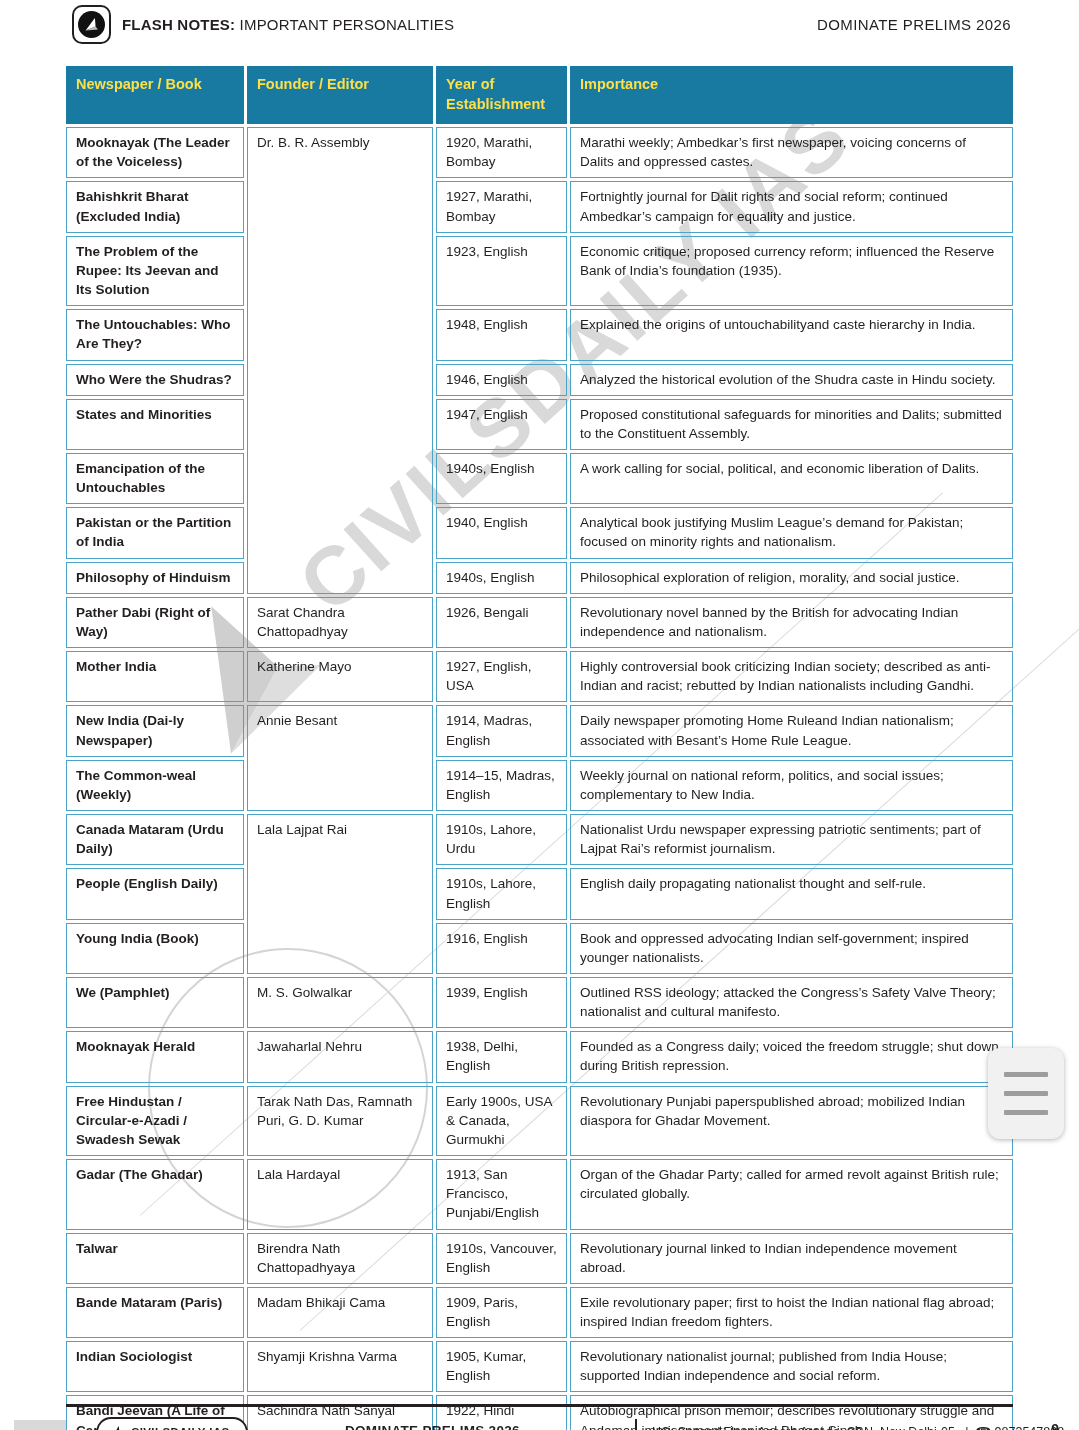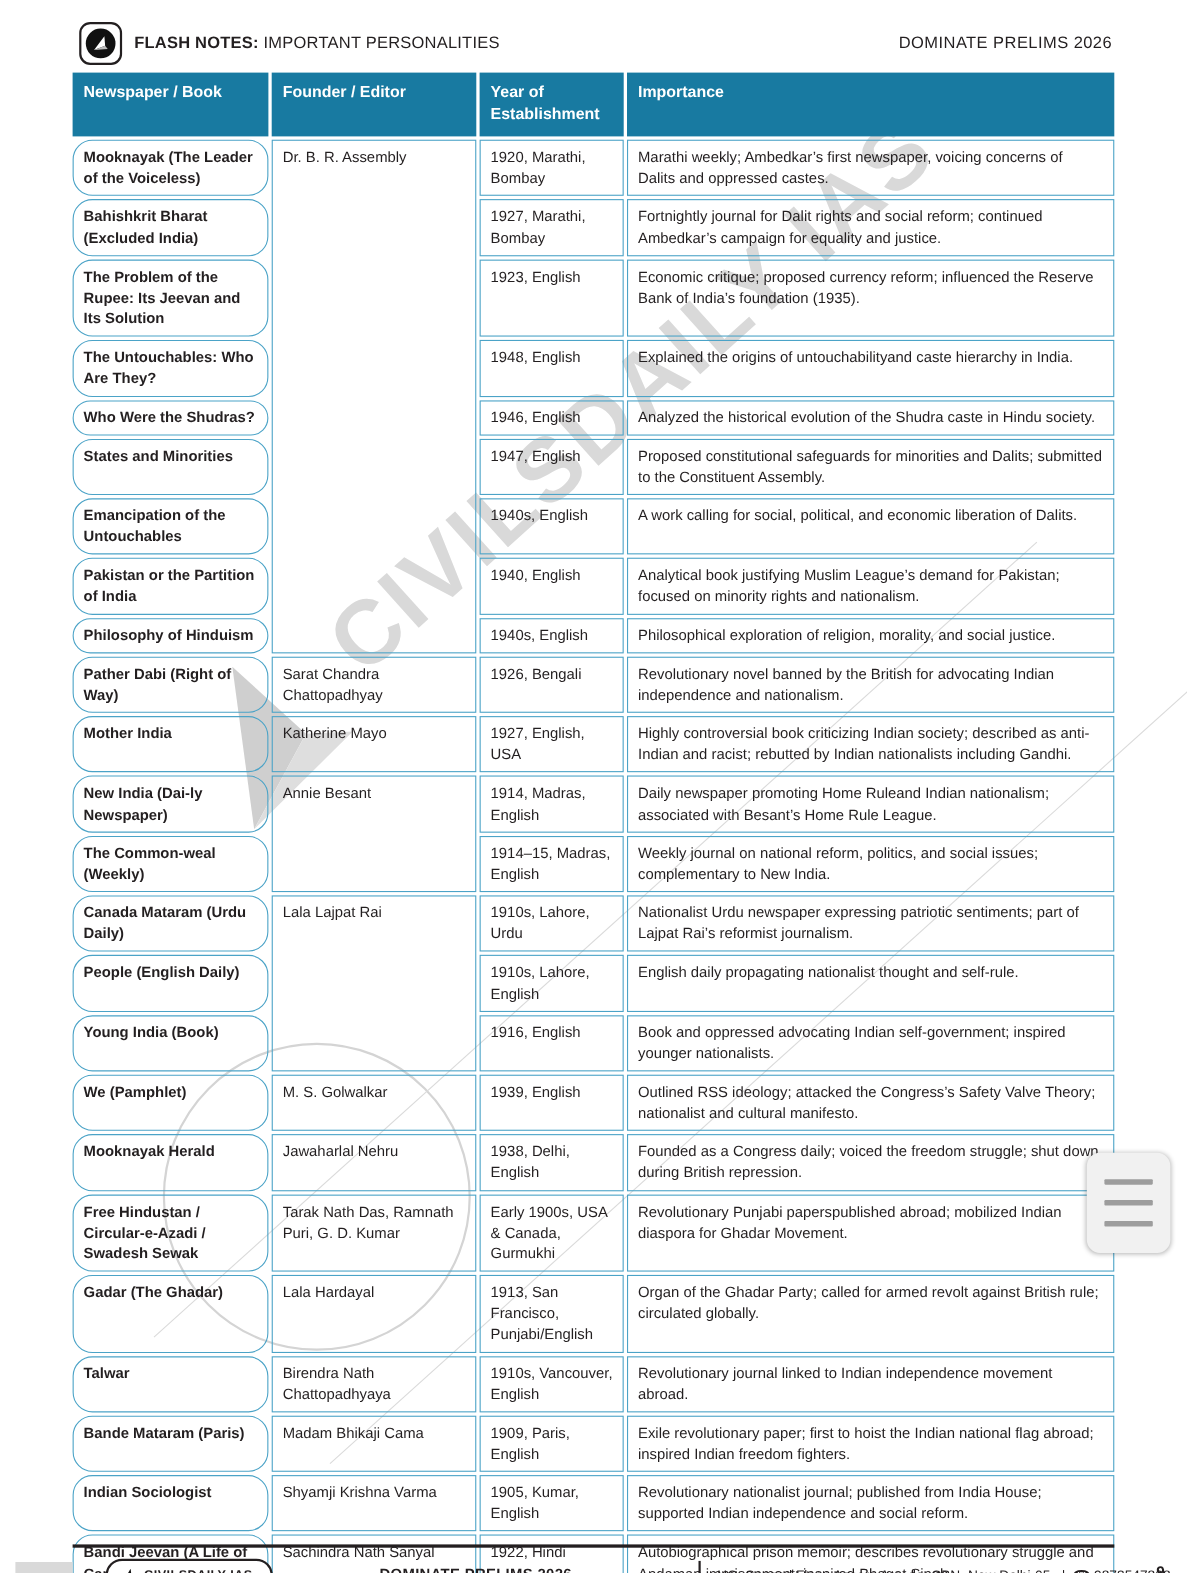--- a/index.html
+++ b/index.html
@@ -7,21 +7,21 @@
   body {
     position: relative;
     overflow: hidden;
     background: #ffffff;
     font-family: "Liberation Sans", "DejaVu Sans", sans-serif;
     color: #231f20;
   }
 
   
   .page-header {
-    position: absolute; top: 15px; left: 0; right: 0; height: 52px; z-index: 3;
+    position: absolute; top: 0; left: 0; right: 0; height: 52px; z-index: 3;
   }
   .brand-logo {
     position: absolute; left: 72px; top: 5px;
     width: 39px; height: 39px;
     border: 2px solid #231f20; border-radius: 10px;
     display: flex; align-items: center; justify-content: center;
     background: #fff;
   }
   .brand-logo .logo-circle {
     width: 27px; height: 27px; border-radius: 50%;
@@ -54,33 +54,33 @@
 
   
   .table-wrap { position: absolute; left: 63px; top: 63px; width: 953px; z-index: 1; }
   table.flash-table {
     width: 100%;
     border-collapse: separate;
     border-spacing: 3px;
     table-layout: fixed;
   }
   .flash-table th {
-    background: #187aa1; color: #ffffff;
+    background: #187aa1; color: #fde047;
     text-align: left; vertical-align: top;
     font-size: 14.5px; font-weight: bold;
     padding: 9px 10px 10px 10px; line-height: 1.35;
   }
   .flash-table td {
     border: 1.4px solid #4ba3c7;
     background: transparent;
     vertical-align: top;
     font-size: 13.5px; line-height: 1.42;
     padding: 5px 9px 6px 9px;
   }
-  .flash-table td.cell-book { font-weight: bold; border-radius: 18px; }
+  .flash-table td.cell-book { font-weight: bold; }
 
   
   .floating-menu {
     position: absolute; left: 988px; top: 1048px; width: 76px; height: 91px;
     background: #f1f1f1; border-radius: 12px; z-index: 6;
     box-shadow: 0 1px 5px rgba(0,0,0,.30);
     display: flex; flex-direction: column; align-items: center; justify-content: center; gap: 14px;
     cursor: pointer;
   }
   .floating-menu .bar { width: 44px; height: 5px; background: #9d9d9d; border-radius: 1px; }

